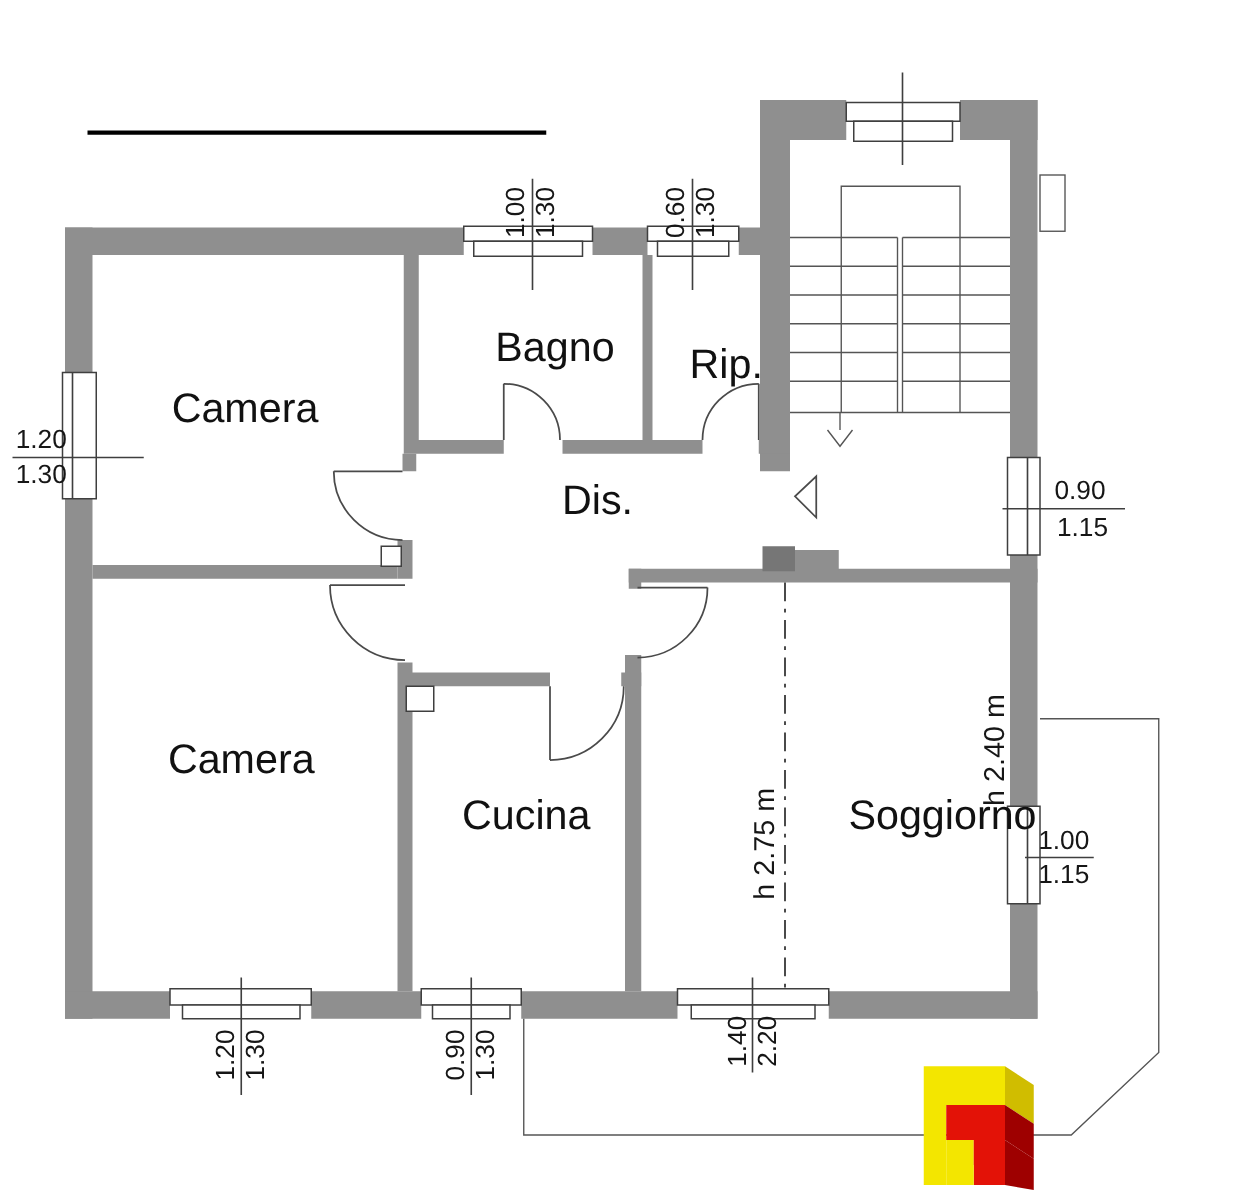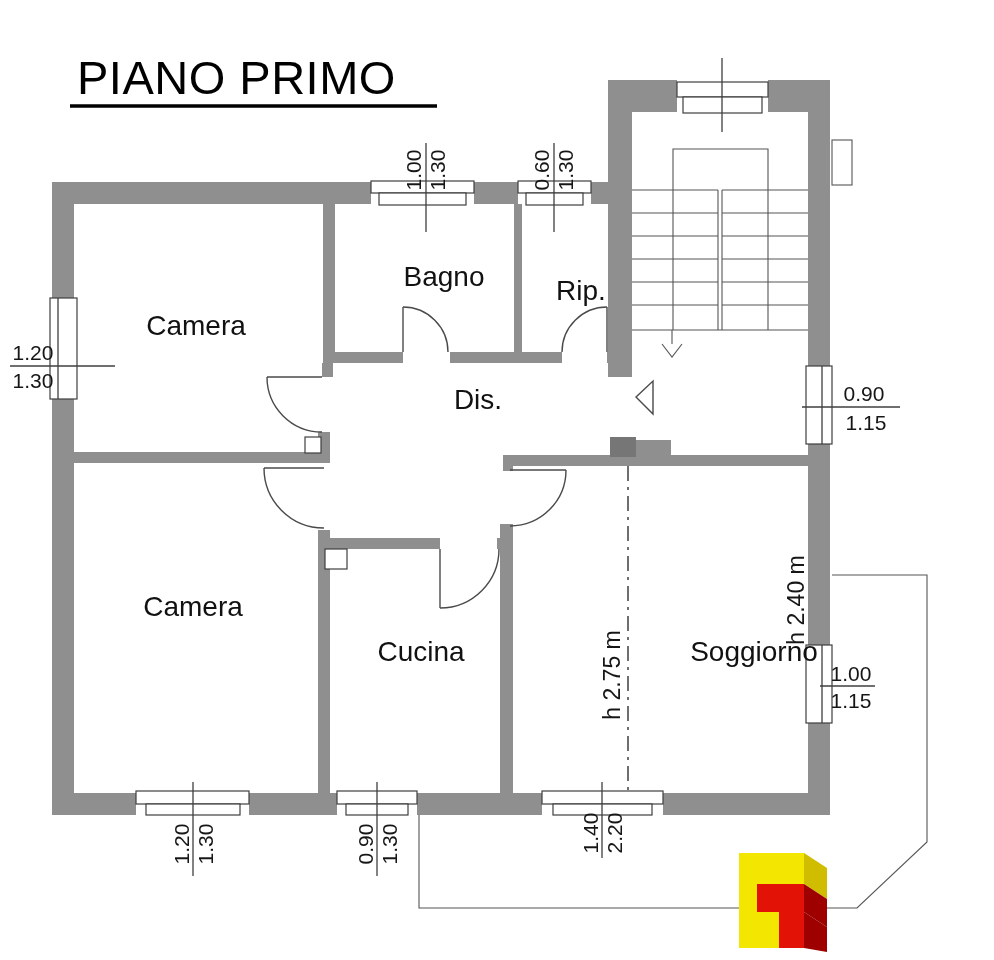--- a/index.html
+++ b/index.html
@@ -15,21 +15,21 @@
   .wall-dark{fill:var(--wall-dark);}
   .thin{stroke:var(--line);stroke-width:1.3;fill:none;}
   .thin2{stroke:#555;stroke-width:1.1;fill:none;}
   .win{fill:#ffffff;stroke:var(--line);stroke-width:1.2;}
   .door{stroke:#4a4a4a;stroke-width:1.4;fill:none;}
   .dash{stroke:var(--line);stroke-width:1.5;fill:none;stroke-dasharray:15 6 3 6;}
   .underline{stroke:#000;stroke-width:3.4;}
   .ly{fill:var(--logo-yellow);} .lyd{fill:var(--logo-yellow-dark);}
   .lr{fill:var(--logo-red);} .lrd{fill:var(--logo-red-dark);}
   .lbl{position:absolute;transform:translate(-50%,-50%);white-space:nowrap;line-height:1;}
-  .room{font-size:28px;color:#111;}
+  .room{font-size:33px;color:#111;}
   .dim{font-size:21px;color:#161616;}
   .v{transform:translate(-50%,-50%) rotate(-90deg);}
   .hlab{font-size:23px;color:#161616;}
   #title{position:absolute;left:77px;top:54px;font-size:47px;color:#000;line-height:1;letter-spacing:.5px;}
 </style>
 </head>
 <body>
 
 <div id="stage">
 
@@ -200,21 +200,20 @@
       <polygon class="lyd" points="804,853 827,868 827,899 804,884"></polygon>
       <polygon class="lr" points="757,884 804,884 804,912 757,912"></polygon>
       <polygon class="lrd" points="804,884 827,899 827,927 804,912"></polygon>
       <polygon class="ly" points="757,912 779,912 779,932 757,932"></polygon>
       <polygon class="lr" points="779,912 804,912 804,948 779,948"></polygon>
       <polygon class="lrd" points="804,912 827,927 827,952 804,948"></polygon>
       <polygon class="ly" points="757,932 779,932 779,948 757,948"></polygon>
     </g>
   </svg>
 
-  <div id="title">PIANO PRIMO</div>
 
   <div class="lbl room" style="left:196px;top:326px">Camera</div>
   <div class="lbl room" style="left:444px;top:277px">Bagno</div>
   <div class="lbl room" style="left:581px;top:291px">Rip.</div>
   <div class="lbl room" style="left:478px;top:400px">Dis.</div>
   <div class="lbl room" style="left:193px;top:607px">Camera</div>
   <div class="lbl room" style="left:421px;top:652px">Cucina</div>
   <div class="lbl room" style="left:754px;top:652px">Soggiorno</div>
 
   <div class="lbl hlab v" style="left:612px;top:675px">h 2.75 m</div>

